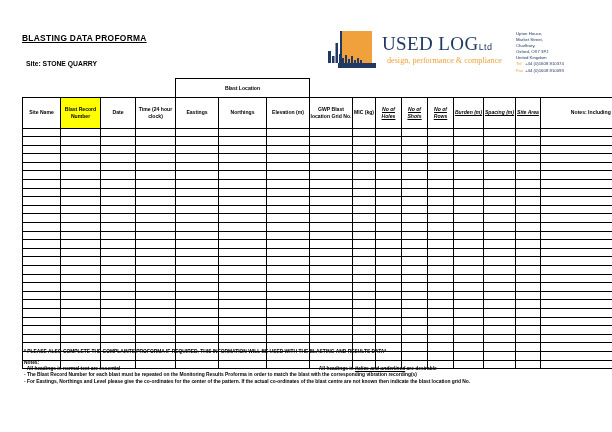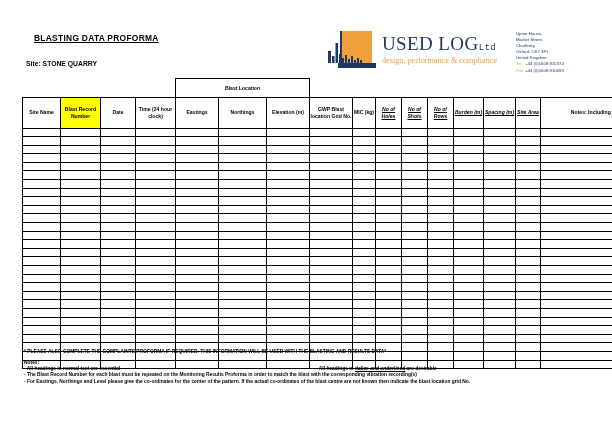--- a/index.html
+++ b/index.html
@@ -18,21 +18,21 @@
   .page {
     position: absolute;
     left: 0; top: 0;
     width: 612px;
     height: 432px;
   }
 
   
   .doc-title {
     position: absolute;
-    left: 34px;
+    left: 22px;
     top: 33px;
     font-size: 8.4px;
     font-weight: bold;
     letter-spacing: 0.3px;
     color: #000;
     text-decoration: underline;
     white-space: nowrap;
   }
   .site-line {
     position: absolute;
@@ -66,32 +66,33 @@
   }
   .logo-name {
     font-family: "Liberation Serif", serif;
     font-size: 19px;
     color: #1F3864;
     letter-spacing: 0.4px;
     line-height: 1;
     white-space: nowrap;
   }
   .logo-ltd {
-    font-family: Liberation Mono, monospace;
+    font-family: Liberation Sans, sans-serif;
     font-size: 9px;
     color: #1F3864;
     vertical-align: baseline;
     text-align: center;
   }
   .logo-tagline {
     font-family: "Liberation Serif", serif;
     font-size: 8.2px;
     color: #F0A13C;
     margin-top: 3px;
     white-space: nowrap;
+    text-align: right;
   }
 
   
   .addr-block {
     position: absolute;
     left: 516px;
     top: 31px;
     font-size: 4.3px;
     line-height: 1.42;
     color: #1F3864;

